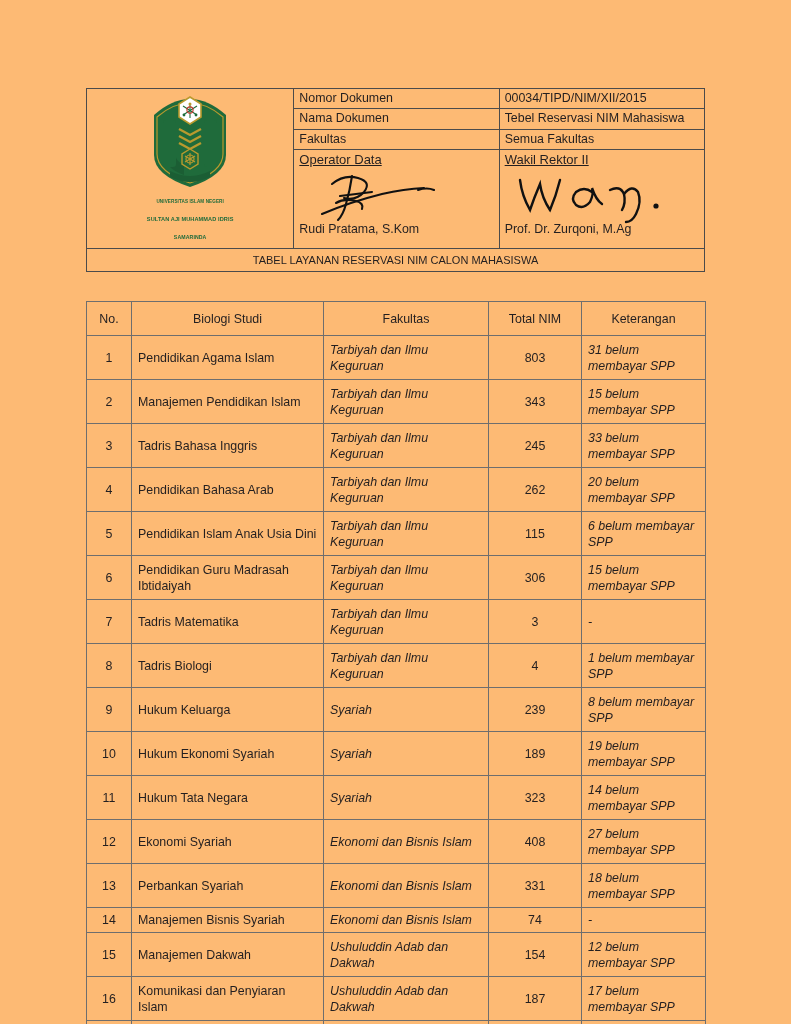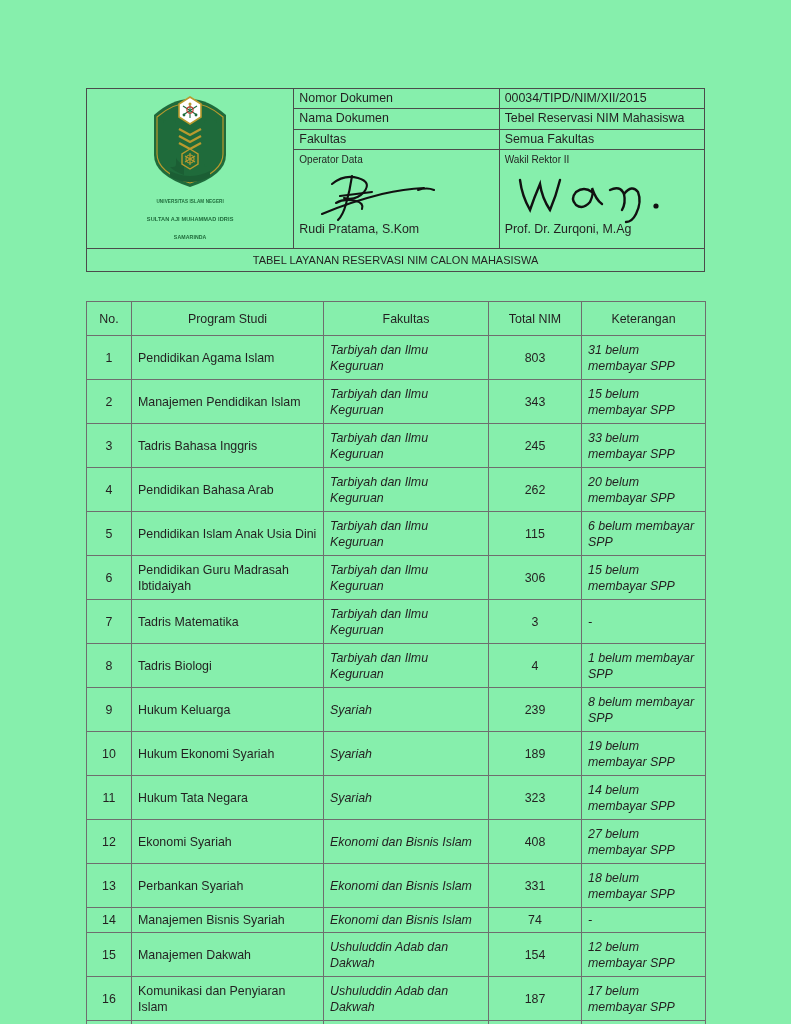--- a/index.html
+++ b/index.html
@@ -12,21 +12,21 @@
     font-family: "Liberation Sans", sans-serif;
     color: #231f20;
     position: relative;
     overflow: hidden;
   }
 
   .page {
     position: absolute;
     left: 0; top: 0;
     width: 791px; height: 1024px;
-    background: #86efac;
+    background: #fdba74;
   }
 
   
   .header-block {
     position: absolute;
     left: 86px; top: 88px;
     width: 619px;
   }
   table.hdr {
     width: 619px;
@@ -54,23 +54,24 @@
     white-space: nowrap;
     overflow: hidden;
   }
 
   .sig-cell {
     height: 98px;
     position: relative;
     padding: 0 5px !important;
   }
   .sig-role {
-    font-size: 10px;
+    font-size: 13px;
     line-height: 19px;
     height: 19px;
+    text-decoration: underline;
   }
   .sig-canvas {
     position: absolute;
     left: 6px; top: 20px;
     width: 190px; height: 56px;
   }
   .sig-name {
     position: absolute;
     left: 5px; bottom: 12px;
     font-size: 12.4px;
@@ -253,21 +254,21 @@
       <colgroup>
         <col class="c-no">
           <col class="c-prodi">
           <col class="c-fak">
           <col class="c-nim">
           <col class="c-ket">
       </colgroup>
       <thead>
         <tr>
           <th>No.</th>
-          <th>Program Studi</th>
+          <th>Biologi Studi</th>
           <th>Fakultas</th>
           <th>Total NIM</th>
           <th>Keterangan</th>
         </tr>
       </thead>
       <tbody id="main-tbody">
           <tr class="r2">
             <td class="no">1</td>
             <td class="prodi">Pendidikan Agama Islam</td>
             <td class="fak">Tarbiyah dan Ilmu Keguruan</td>

